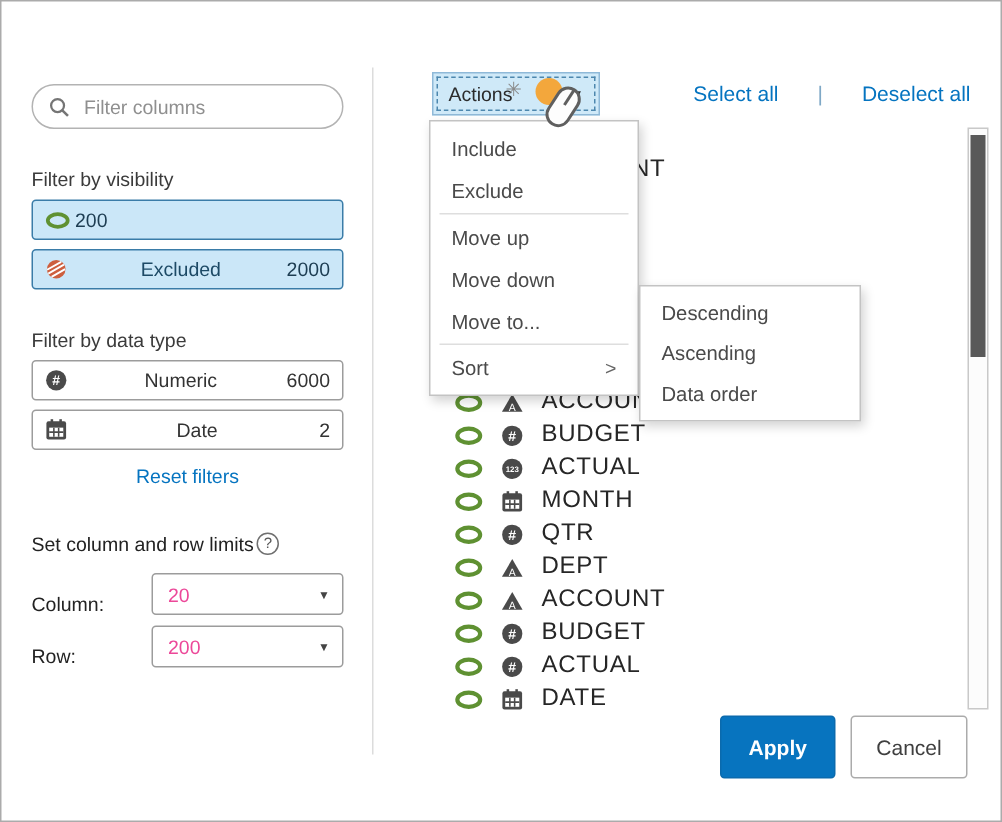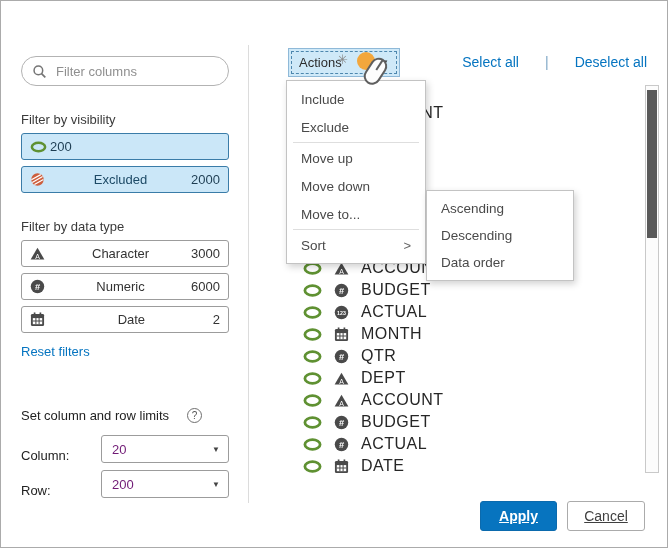--- a/index.html
+++ b/index.html
@@ -17,34 +17,34 @@
 
   .section-label { font-size:13px; color:#3b3b3b; margin-top:26px; }
 
   .filter-btn { display:flex; align-items:center; width:100%; height:27px; margin-top:6px; border:1px solid #9c9c9c; border-radius:3px; background:#fff; font-size:13px; color:#333; padding:0 8px; box-sizing:border-box; cursor:pointer; }
   .filter-btn.selected { background:#cbe7f8; border-color:#3a7ca8; color:#1d4a66; }
   .filter-btn .ficon { width:20px; display:flex; align-items:center; }
   .filter-btn .flabel { flex:1; text-align:center; }
   .filter-btn .fcount { color:#333; }
   .filter-btn.selected .fcount { color:#1d3d52; }
 
-  .reset-row { text-align:left; margin-top:9px; }
+  .reset-row { text-align:center; margin-top:9px; }
   .link { color:#0574c0; font-size:13px; cursor:pointer; text-decoration:none; }
   .top-links { position:absolute; right:20px; top:53px; display:flex; gap:26px; align-items:center; z-index:3; }
   .top-links .link { font-size:14px; }
   .top-links .sep { color:#7fa8c6; font-size:14px; }
 
-  .limits-label { margin-top:48px; font-size:13px; color:#222; display:flex; align-items:center; gap:18px; }
+  .limits-label { margin-top:28px; font-size:13px; color:#222; display:flex; align-items:center; gap:2px; }
   .help-circle { width:15px; height:15px; border:1px solid #6f6f6f; border-radius:50%; font-size:10px; color:#555; display:inline-flex; align-items:center; justify-content:center; box-sizing:border-box; cursor:pointer; }
 
   .limit-row { display:flex; align-items:flex-end; margin-top:12px; }
   .limit-row.second { margin-top:7px; }
   .limit-row .llabel { width:80px; font-size:13px; color:#222; }
   .select { flex:1; height:28px; border:1px solid #9c9c9c; border-radius:3px; display:flex; align-items:center; background:#fff; cursor:pointer; box-sizing:border-box; }
-  .select .sval { flex:1; padding-left:10px; font-size:13px; color:#701a75; }
+  .select .sval { flex:1; padding-left:10px; font-size:13px; color:#ec4899; }
   .select .scaret { width:24px; display:flex; align-items:center; justify-content:center; font-size:8px; color:#444; }
 
   
   .actions-btn { position:absolute; left:287px; top:47px; width:112px; height:29px; background:#cfe9f8; border:1px solid #8fb9d8; outline:1px dashed #4d87ae; outline-offset:-4px; display:flex; align-items:center; font-size:13px; color:#2b2b2b; padding:0 10px; box-sizing:border-box; cursor:pointer; z-index:4; }
   .actions-btn .acaret { margin-left:auto; font-size:8px; color:#333; }
 
   .list-row { display:flex; align-items:center; height:22px; cursor:pointer; }
   .list-partial { position:absolute; left:302px; top:101px; z-index:1; }
   .list-visible { position:absolute; left:302px; top:256px; z-index:1; }
   .vis-icon { width:20px; display:flex; align-items:center; }
@@ -55,21 +55,21 @@
   .menu-item { height:28px; display:flex; align-items:center; padding:0 14px; font-size:13.5px; color:#4a4a4a; cursor:pointer; }
   .menu-sep { height:1px; background:#dedede; margin:1px 6px; }
   .menu-item .marrow { margin-left:auto; color:#666; font-size:13px; }
 
   .submenu { position:absolute; left:425px; top:189px; width:148px; background:#fff; border:1px solid #c3c3c3; box-shadow:2px 3px 7px rgba(0,0,0,0.18); padding:4px 0; box-sizing:border-box; z-index:6; }
   .submenu .menu-item { height:27px; }
 
   .scrollbar { position:absolute; left:644px; top:84px; width:14px; height:388px; background:#fcfcfc; border:1px solid #c9c9c9; box-sizing:border-box; z-index:2; }
   .scroll-thumb { position:absolute; left:1px; right:1px; top:4px; height:148px; background:#595959; cursor:pointer; }
 
-  .btn { position:absolute; top:500px; height:30px; border-radius:3px; font-size:14px; font-family:inherit; display:flex; align-items:center; justify-content:center; cursor:pointer; box-sizing:border-box;text-decoration:underline; }
+  .btn { position:absolute; top:476px; height:42px; border-radius:3px; font-size:14px; font-family:inherit; display:flex; align-items:center; justify-content:center; cursor:pointer; box-sizing:border-box; }
   .btn-apply { left:479px; width:77px; background:#0774bf; color:#fff; border:1px solid #0b6aad; font-weight:700; }
   .btn-cancel { left:566px; width:78px; background:#fff; color:#3f3f3f; border:1px solid #ababab; }
 
   .cursor-art { position:absolute; left:336px; top:50px; width:60px; height:46px; z-index:9; pointer-events:none; }
   .cursor-art .busy { position:absolute; left:0; top:1px; color:#8a8a8a; font-size:13px; }
   .cursor-art svg { position:absolute; left:12px; top:0; }
 </style>
 </head>
 <body>
 
@@ -106,30 +106,20 @@
             <circle cx="7.5" cy="7.5" r="6.2" fill="#cd5f3e"></circle>
             <path d="M2.2 10.4 L12.6 4.4 M4.4 12.6 L13.4 7.4 M1.4 7.8 L10.8 2.6" stroke="#fff" stroke-width="1.2" fill="none"></path>
           </svg>
       </span>
       <span class="flabel">Excluded</span>
       <span class="fcount">2000</span>
     </div>
 
     <div class="section-label">Filter by data type</div>
 
-    <div class="filter-btn">
-      <span class="ficon">
-        <svg width="15" height="13" viewBox="0 0 16 14">
-            <path d="M8 0.8 L15.4 13.4 H0.6 Z" fill="#4a4a4a"></path>
-            <text x="8" y="12.8" font-size="7.5" fill="#fff" text-anchor="middle" font-family="sans-serif">A</text>
-          </svg>
-      </span>
-      <span class="flabel">Character</span>
-      <span class="fcount">3000</span>
-    </div>
 
     <div class="filter-btn">
       <span class="ficon">
         <svg width="15" height="15" viewBox="0 0 16 16">
             <circle cx="8" cy="8" r="7.2" fill="#4a4a4a"></circle>
             <text x="8" y="11.5" font-size="10" font-weight="bold" fill="#fff" text-anchor="middle" font-family="sans-serif">#</text>
           </svg>
       </span>
       <span class="flabel">Numeric</span>
       <span class="fcount">6000</span>
@@ -372,22 +362,22 @@
     <div class="menu-item">Move down</div>
     <div class="menu-item">Move to...</div>
     <div class="menu-sep"></div>
     <div class="menu-item">
       <span>Sort</span>
       <span class="marrow">&gt;</span>
     </div>
   </div>
 
   <div class="submenu">
+    <div class="menu-item">Descending</div>
     <div class="menu-item">Ascending</div>
-    <div class="menu-item">Descending</div>
     <div class="menu-item">Data order</div>
   </div>
 
   <div class="cursor-art">
     <span class="busy">✳</span>
     <svg width="46" height="46" viewBox="0 0 46 46">
       <circle cx="17" cy="10" r="9" fill="#f3a73c"></circle>
       <g transform="rotate(33 24 24)">
         <rect x="16.5" y="6" width="15" height="27" rx="7.5" fill="#fdfdfd" stroke="#5f5f5f" stroke-width="2"></rect>
         <line x1="24" y1="6" x2="24" y2="18" stroke="#5f5f5f" stroke-width="2"></line>

